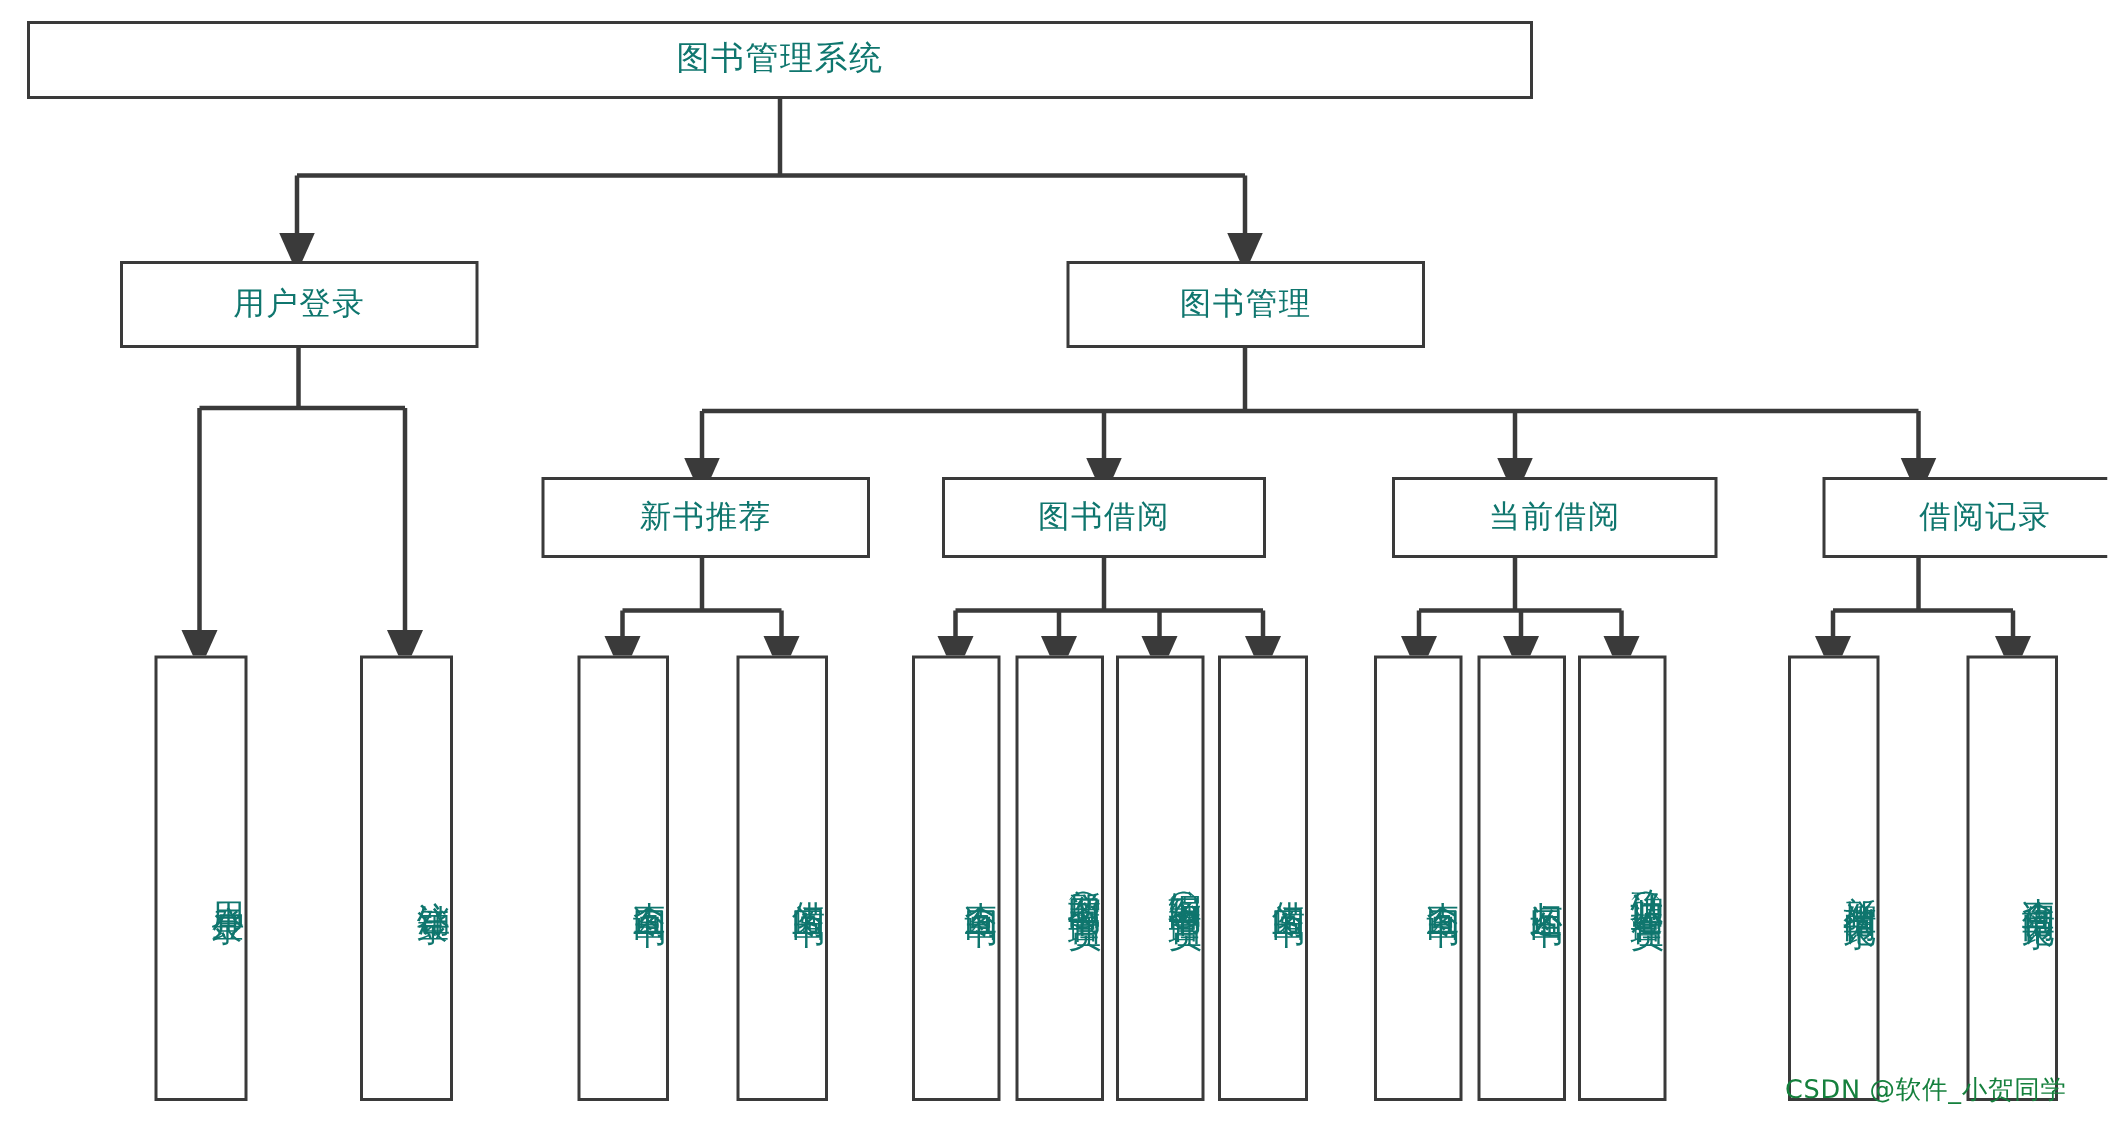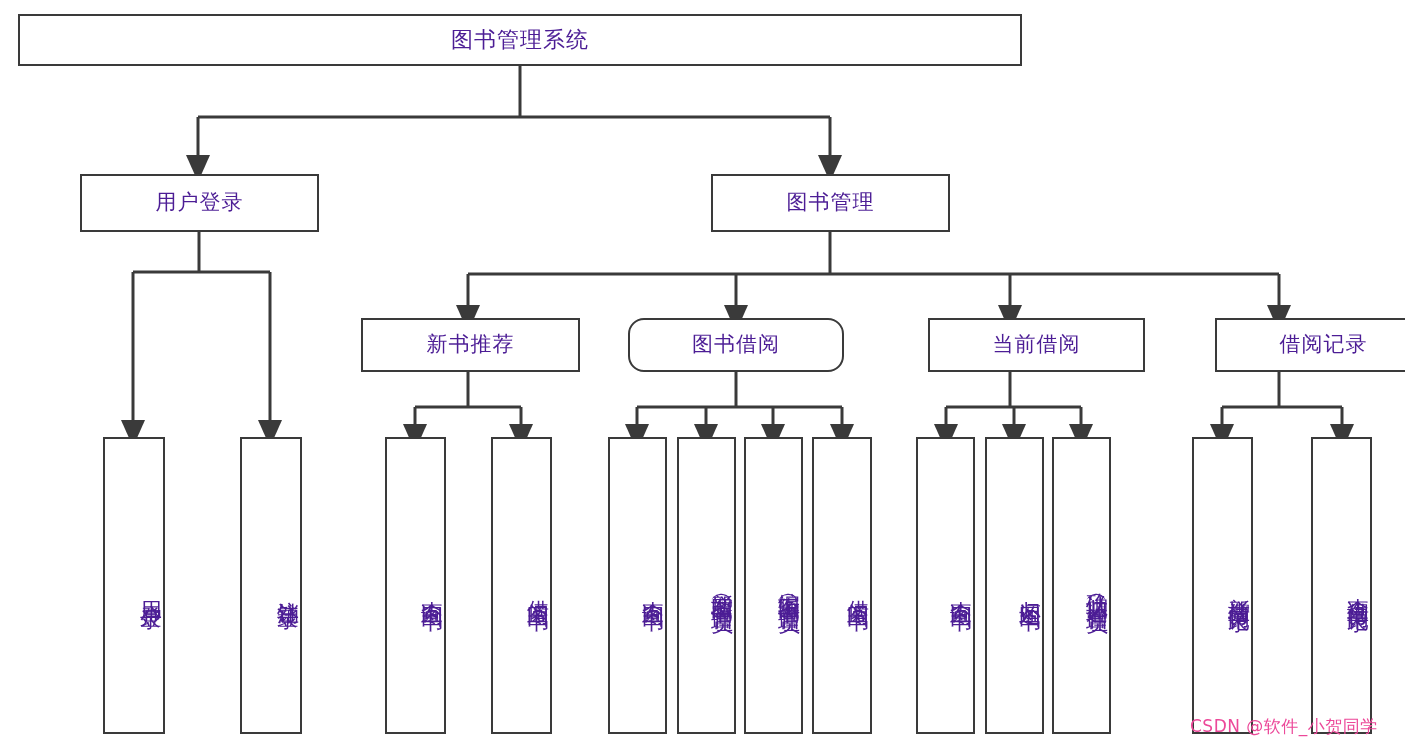--- a/index.html
+++ b/index.html
@@ -25,21 +25,21 @@
     height: 747px;
   }
   .node {
     position: absolute;
     box-sizing: border-box;
     border: 2px solid #3a3a3a;
     background: #ffffff;
     display: flex;
     align-items: center;
     justify-content: center;
-    color: #4c1d95;
+    color: #0f766e;
   }
   .node-h {
     font-size: 21px;
     letter-spacing: 1px;
     line-height: 1.1;
   }
   .node-root {
     font-size: 22px;
   }
   .node-v {
@@ -53,21 +53,21 @@
     justify-content: center;
     white-space: nowrap;
   }
   .node-v .vtext {
     writing-mode: vertical-rl;
     text-orientation: upright;
   }
   .watermark {
     position: absolute;
     font-size: 17px;
-    color: #ec4899;
+    color: #15803d;
     letter-spacing: 0.5px;
     white-space: nowrap;
     pointer-events: none;
   }
 </style>
 </head>
 <body>
 
 <div id="canvas">
 
@@ -128,21 +128,21 @@
   <div class="node node-h" style="left:80px; top:174px; width:239px; height:58px;">
     <span>用户登录</span>
   </div>
   <div class="node node-h" style="left:711px; top:174px; width:239px; height:58px;align-items:center;">
     <span>图书管理</span>
   </div>
 
   <div class="node node-h" style="left:361px; top:318px; width:219px; height:54px;">
     <span>新书推荐</span>
   </div>
-  <div class="node node-h" style="left:628px; top:318px; width:216px; height:54px;border-radius:16px;">
+  <div class="node node-h" style="left:628px; top:318px; width:216px; height:54px;">
     <span>图书借阅</span>
   </div>
   <div class="node node-h" style="left:928px; top:318px; width:217px; height:54px;">
     <span>当前借阅</span>
   </div>
   <div class="node node-h" style="left:1171px; top:318px; width:217px; height:54px;margin-left:44px;">
     <span>借阅记录</span>
   </div>
 
   <div class="node node-v" style="left:103px; top:437px; width:62px; height:297px;">

